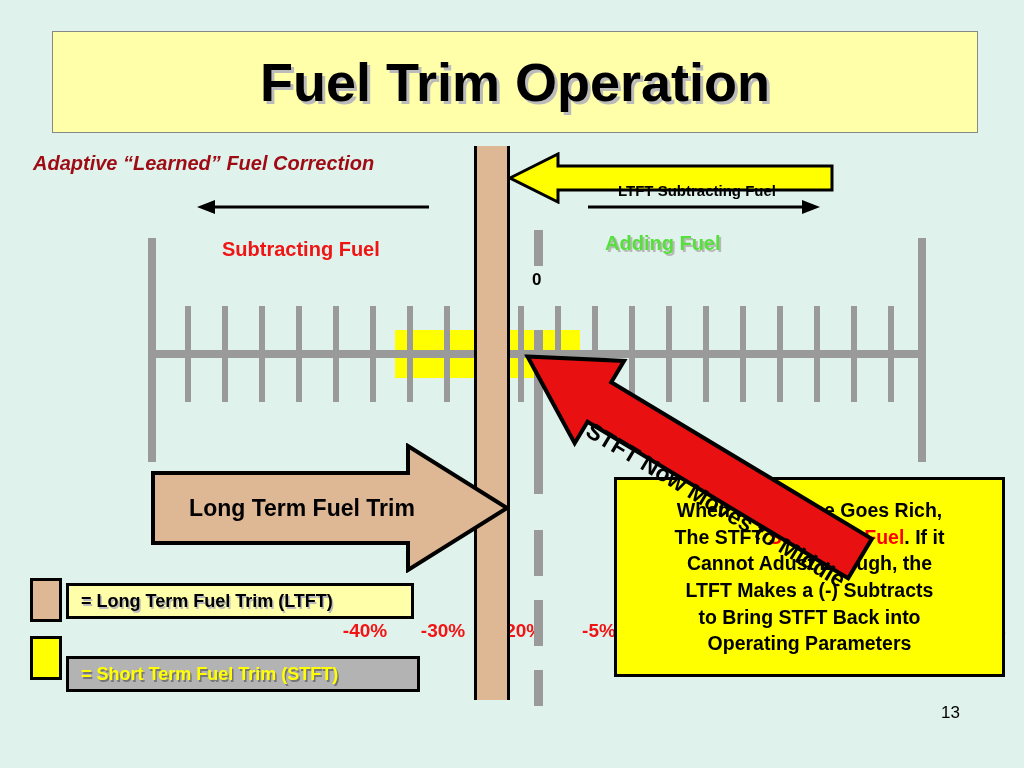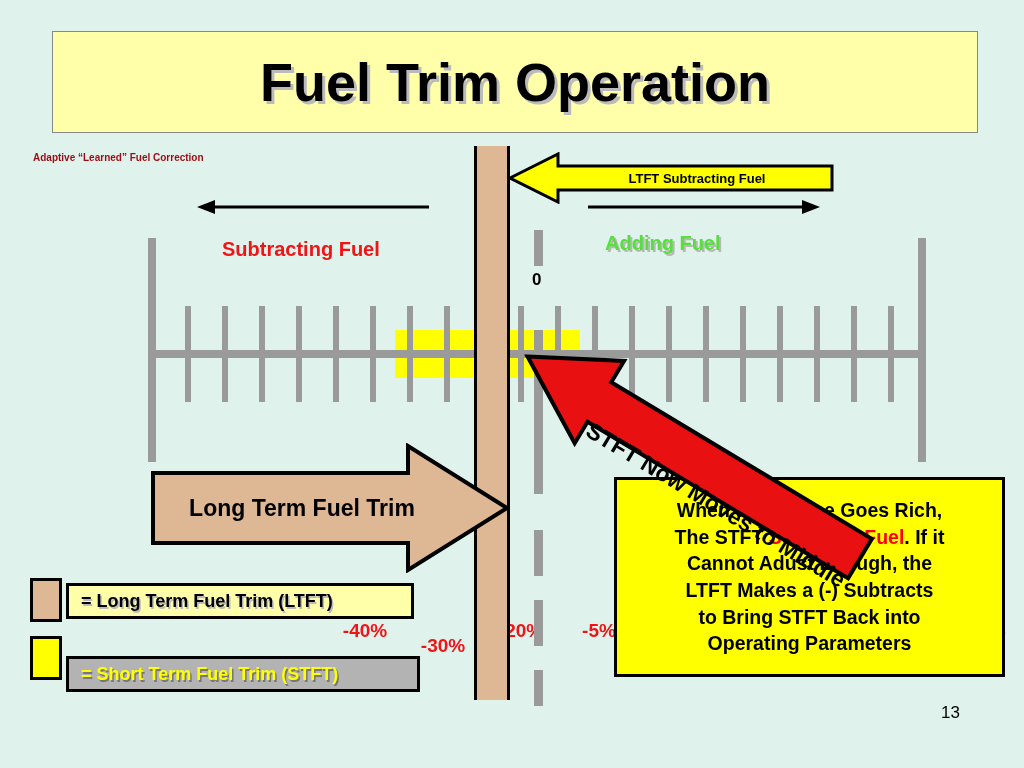--- a/index.html
+++ b/index.html
@@ -43,24 +43,25 @@
     letter-spacing: 0px;
     text-shadow: 3px 3px 0 #bbbbbb;
     white-space: nowrap;
   }
 
   
   #adaptive-label {
     position: absolute;
     left: 33px;
     top: 152px;
-    font-size: 10px;
+    font-size: 20px;
     font-weight: bold;
     color: #9e0b14;
     white-space: nowrap;
+    font-style: italic;
   }
   #subtracting-fuel-label {
     position: absolute;
     left: 222px;
     top: 238px;
     font-size: 20px;
     font-weight: bold;
     color: #f01414;
     white-space: nowrap;
   }
@@ -173,27 +174,27 @@
     position: absolute;
     left: 508px;
     top: 152px;
     width: 326px;
     height: 52px;
   }
   #ltft-callout svg { display: block; }
   #ltft-callout-text {
     position: absolute;
     left: 52px;
-    top: 0;
+    top: 12px;
     width: 274px;
     height: 52px;
     display: flex;
     align-items: center;
     justify-content: center;
-    font-size: 13px;
+    font-size: 15px;
     font-weight: bold;
     color: #000000;
     white-space: nowrap;
   }
 
   
   #ltft-arrow {
     position: absolute;
     left: 150px;
     top: 443px;
@@ -381,21 +382,21 @@
         <div class="tick" style="left: 563px;"></div>
         <div class="tick" style="left: 600px;"></div>
         <div class="tick" style="left: 637px;"></div>
         <div class="tick" style="left: 674px;"></div>
         <div class="tick" style="left: 711px;"></div>
         <div class="tick" style="left: 748px;"></div>
         <div class="tick" style="left: 778px;"></div>
       </div>
     <div id="tick-label-container">
         <div class="tick-label" style="left: 190px;">-40%</div>
-        <div class="tick-label" style="left: 268px; margin-top: 15px;">-30%</div>
+        <div class="tick-label" style="left: 268px;">-30%</div>
         <div class="tick-label" style="left: 346px;">-20%</div>
         <div class="tick-label" style="left: 424px;">-5%</div>
         <div class="tick-label" style="left: 650px;">+20%</div>
         <div class="tick-label" style="left: 728px;">+30%</div>
         <div class="tick-label" style="left: 806px;">+40%</div>
       </div>
   </div>
 
   <div id="zero-dash">
       <div class="dash-seg" style="top: 0px; height: 36px;"></div>

